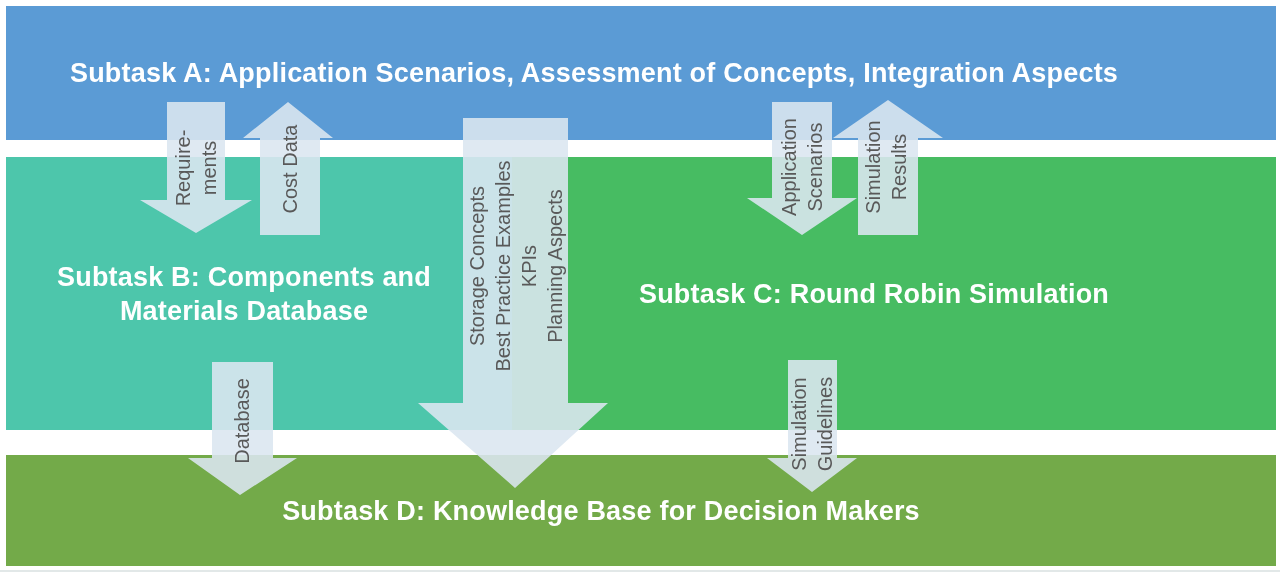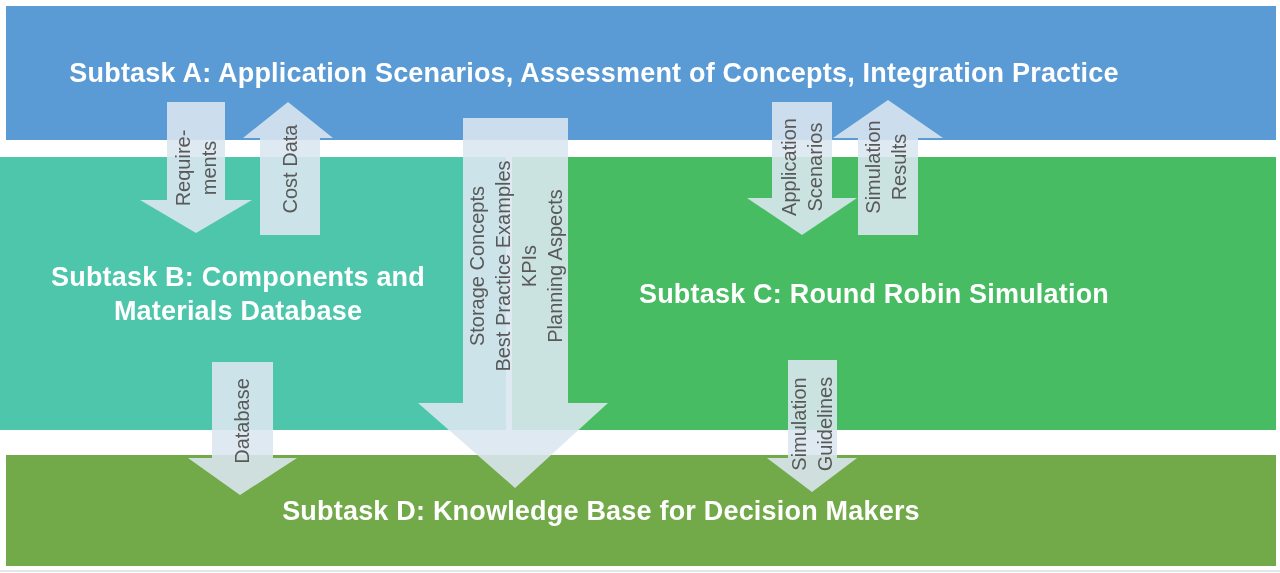--- a/index.html
+++ b/index.html
@@ -7,21 +7,21 @@
     position:relative;width:1280px;height:573px;background:#ffffff;overflow:hidden;
     font-family:"Liberation Sans",sans-serif;
   }
   .band{position:absolute;display:flex;align-items:center;justify-content:center;}
   .band-title{
     color:#ffffff;font-weight:700;font-size:27px;line-height:34px;
     text-align:center;white-space:pre-line;letter-spacing:.2px;
   }
   #band-a{left:6px;top:6px;width:1270px;height:134px;}
   #band-a .band-title{padding-right:94px;}
-  #band-b{left:0;top:157px;width:506px;height:273px;}
+  #band-b{left:6px;top:157px;width:506px;height:273px;}
   #band-b .band-title{padding-right:30px;}
   #band-c{left:512px;top:157px;width:764px;height:273px;}
   #band-c .band-title{padding-right:40px;}
   #band-d{left:6px;top:455px;width:1270px;height:111px;}
   #band-d .band-title{padding-right:80px;}
 
   .arrow{position:absolute;filter:drop-shadow(0 0 0.5px rgba(255,255,255,0.7));}
   #arrow-requirements{left:140px;top:102px;width:112px;height:131px;
     clip-path:polygon(27px 0,85px 0,85px 98px,112px 98px,56px 131px,0 98px,27px 98px);}
   #arrow-cost-data{left:243px;top:102px;width:90px;height:133px;
@@ -51,21 +51,21 @@
   #label-sim-guidelines{left:812px;top:424px;}
 
   #bottom-edge{position:absolute;left:0;top:570px;width:1280px;height:2px;background:#e2e8e8;}
 </style>
 </head>
 <body>
 
 <div id="canvas">
 
   <div class="band" id="band-a" style="background: rgb(91, 155, 213);">
-    <div class="band-title">Subtask A: Application Scenarios, Assessment of Concepts, Integration Practice</div>
+    <div class="band-title">Subtask A: Application Scenarios, Assessment of Concepts, Integration Aspects</div>
   </div>
   <div class="band" id="band-b" style="background: rgb(77, 198, 171);">
     <div class="band-title">Subtask B: Components and
 Materials Database</div>
   </div>
   <div class="band" id="band-d" style="background: rgb(115, 170, 73);">
     <div class="band-title">Subtask D: Knowledge Base for Decision Makers</div>
   </div>
   <div class="band" id="band-c" style="background: rgb(71, 188, 98);">
     <div class="band-title">Subtask C: Round Robin Simulation</div>

